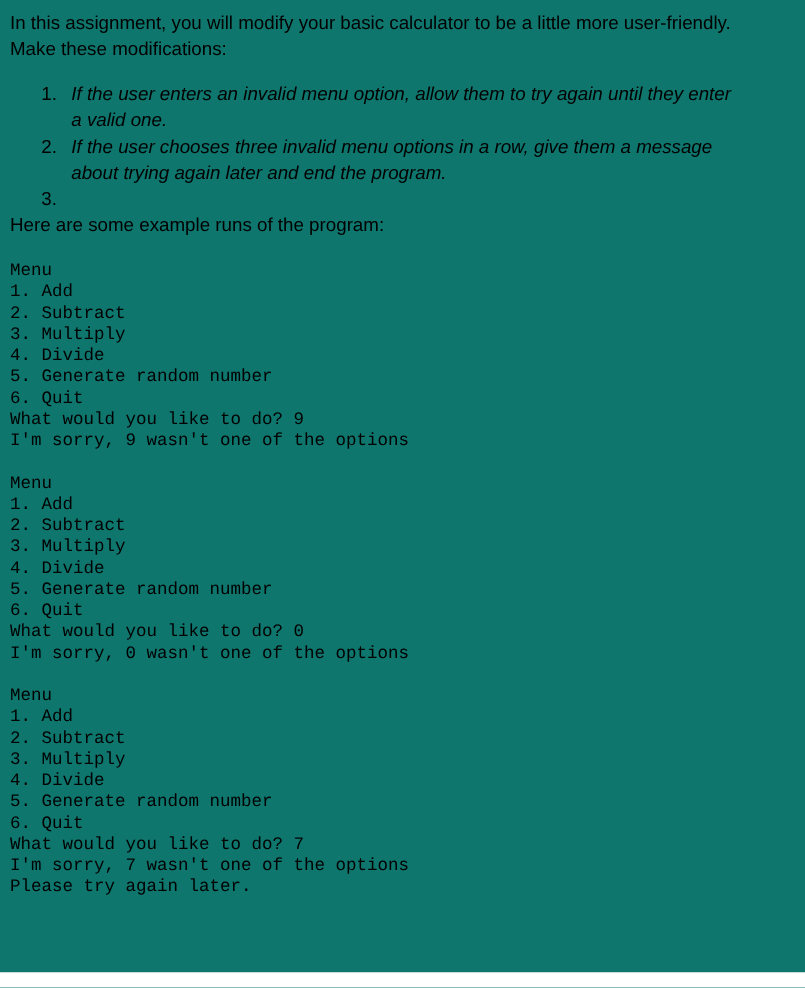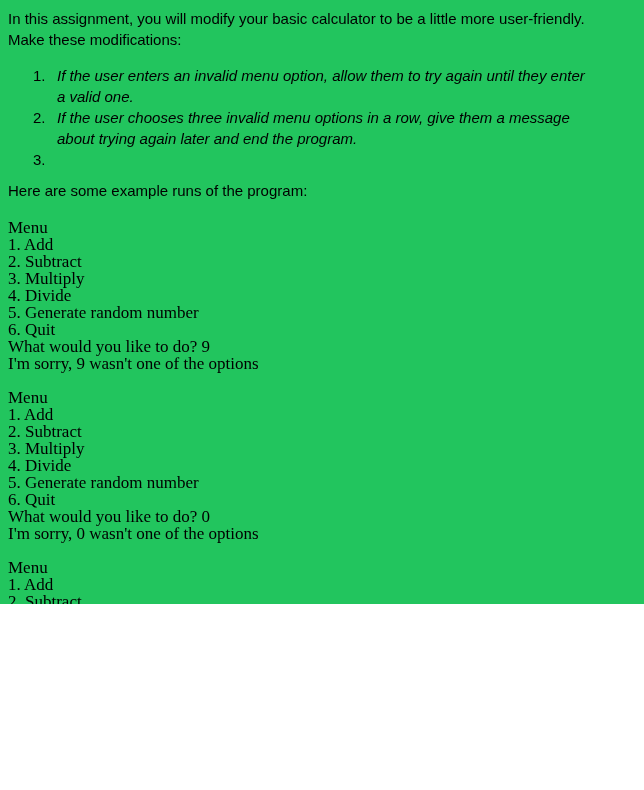--- a/index.html
+++ b/index.html
@@ -3,24 +3,24 @@
 <meta charset="utf-8">
 <style>
   html, body {
     margin: 0;
     padding: 0;
     background: #ffffff;
   }
   .page {
     position: relative;
     width: 644px;
-    height: 604px;
+    height: 778px;
     box-sizing: border-box;
     padding: 8px 6px 0 8px;
-    background: #22c55e;
+    background: #0f766e;
     color: #000000;
     font-family: "Liberation Sans", sans-serif;
     font-size: 15px;
     line-height: 21px;
     overflow: hidden;
   }
   .body-text {
     margin: 0;
     white-space: pre;           
   }
@@ -36,26 +36,25 @@
   .mod-num {
     flex: none;
     margin-left: 25px;          
     width: 24px;                
   }
   .mod-text {
     white-space: pre;
     font-style: italic;
   }
   .examples-intro {
-    margin-top: 10px;
   }
   .code {
     margin: 17px 0 0 0;
-    font-family: Liberation Serif, serif;
-    font-size: 17px;
+    font-family: Liberation Mono, monospace;
+    font-size: 14px;
     line-height: 17px;
     white-space: pre;
     color: #000000;
   }
   .code.first {
     margin-top: 18px;
   }
   .divider {
     margin: 0;
     font-family: "DejaVu Sans Mono", monospace;

